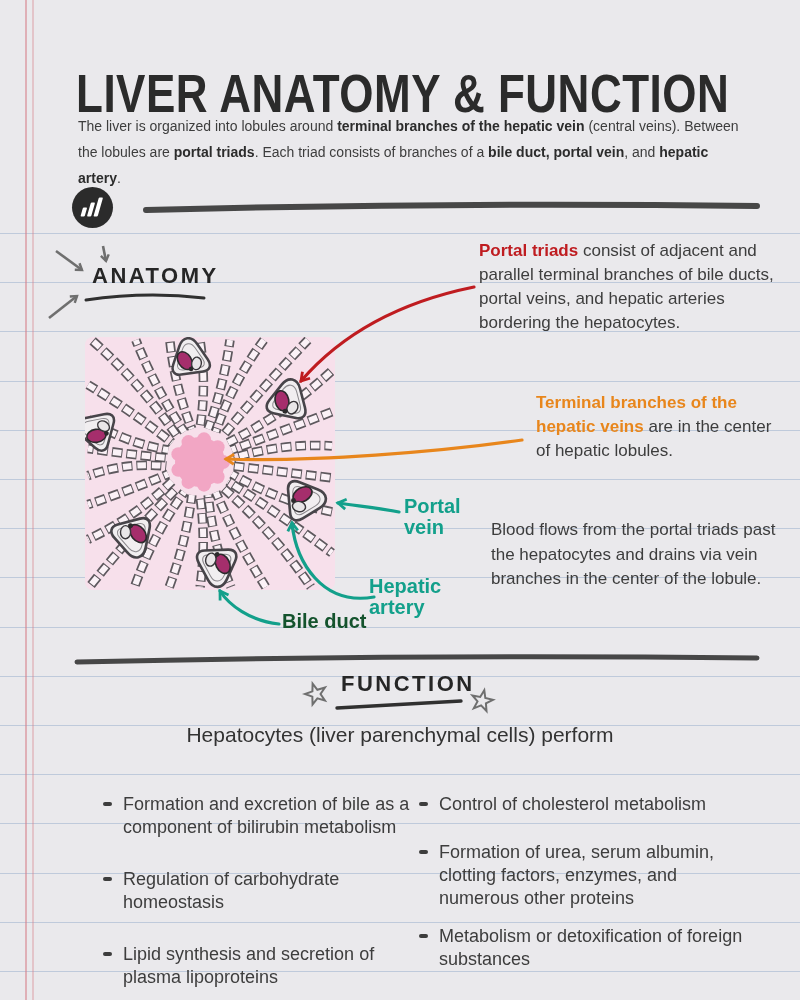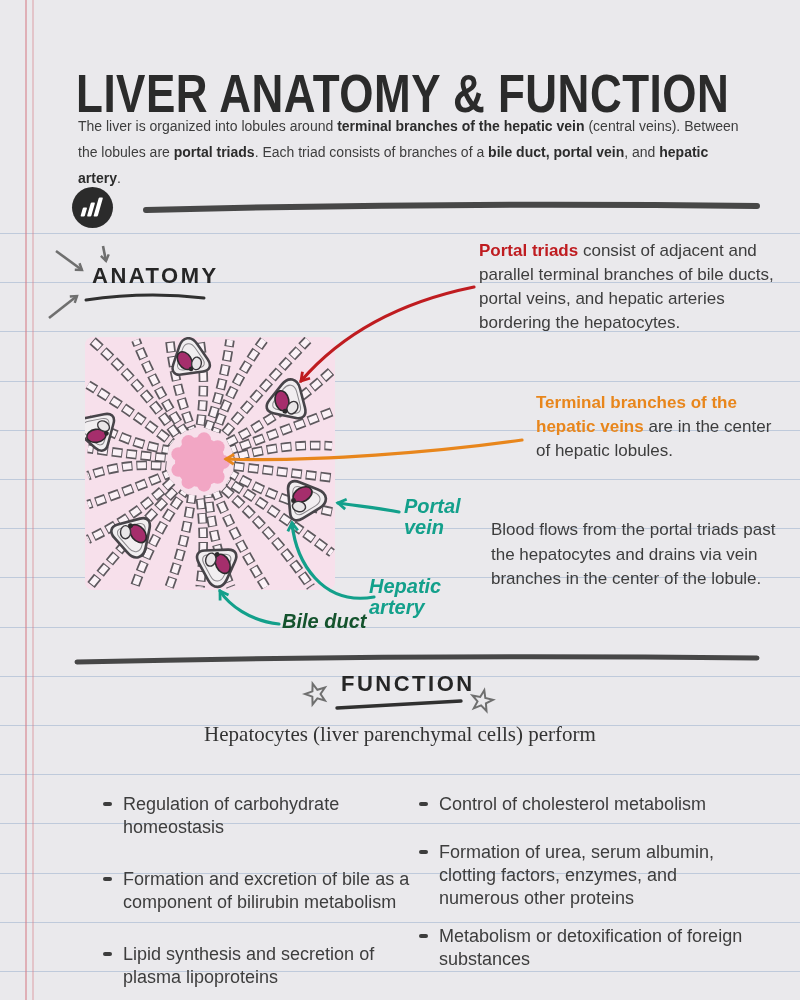--- a/index.html
+++ b/index.html
@@ -23,28 +23,28 @@
 
   .section-h{font-size:22px;font-weight:700;letter-spacing:2.5px;color:#262626;z-index:3;white-space:nowrap;}
   .anat-h{left:92px;top:263px;}
   .func-h{left:341px;top:671px;}
 
   .note{font-size:17px;line-height:24px;z-index:4;}
   .note-portal{left:479px;top:239px;width:302px;}
   .note-terminal{left:536px;top:391px;width:252px;}
   .note-blood{left:491px;top:518px;width:288px;line-height:24.5px;}
 
-  .lbl{font-size:20px;font-weight:700;font-style:italic;line-height:21px;z-index:6;white-space:nowrap;}
+  .lbl{font-size:20px;font-weight:700;line-height:21px;z-index:6;white-space:nowrap;}
   .lbl-pv{left:404px;top:496px;}
   .lbl-ha{left:369px;top:576px;}
   .lbl-bd{left:282px;top:611px;}
   .lbl span{display:block;}
 
   .fn-intro{left:100px;top:721px;width:600px;text-align:center;font-size:21px;line-height:27px;color:#333;z-index:3;}
-  .fn-intro span{display:block;font-family:Liberation Serif, serif;}
+  .fn-intro span{display:block;}
 
   .col{z-index:3;font-size:18px;line-height:23px;}
   .col-left{left:103px;top:793px;width:314px;}
   .col-right{left:419px;top:793px;width:332px;}
   .b-item{display:flex;gap:11px;}
   .b-item .dash{flex:0 0 auto;margin-top:9px;width:9px;height:3.5px;border-radius:2px;background:#3d3d3d;}
   .col-left .b-item{margin-bottom:29px;}
   .col-right .bi1{margin-bottom:25px;}
   .col-right .bi2{margin-bottom:15px;}
 
@@ -226,25 +226,25 @@
 
   <div class="abs section-h func-h">FUNCTION</div>
 
   <div class="abs fn-intro">
     <span>Hepatocytes (liver parenchymal cells) perform</span>
   </div>
 
   <div class="abs col col-left">
     <div class="b-item">
       <span class="dash"></span>
+      <span>Formation and excretion of bile as a component of bilirubin metabolism</span>
+    </div>
+    <div class="b-item">
+      <span class="dash"></span>
       <span>Regulation of carbohydrate homeostasis</span>
-    </div>
-    <div class="b-item">
-      <span class="dash"></span>
-      <span>Formation and excretion of bile as a component of bilirubin metabolism</span>
     </div>
     <div class="b-item">
       <span class="dash"></span>
       <span>Lipid synthesis and secretion of plasma lipoproteins</span>
     </div>
   </div>
 
   <div class="abs col col-right">
     <div class="b-item bi1">
       <span class="dash"></span>

